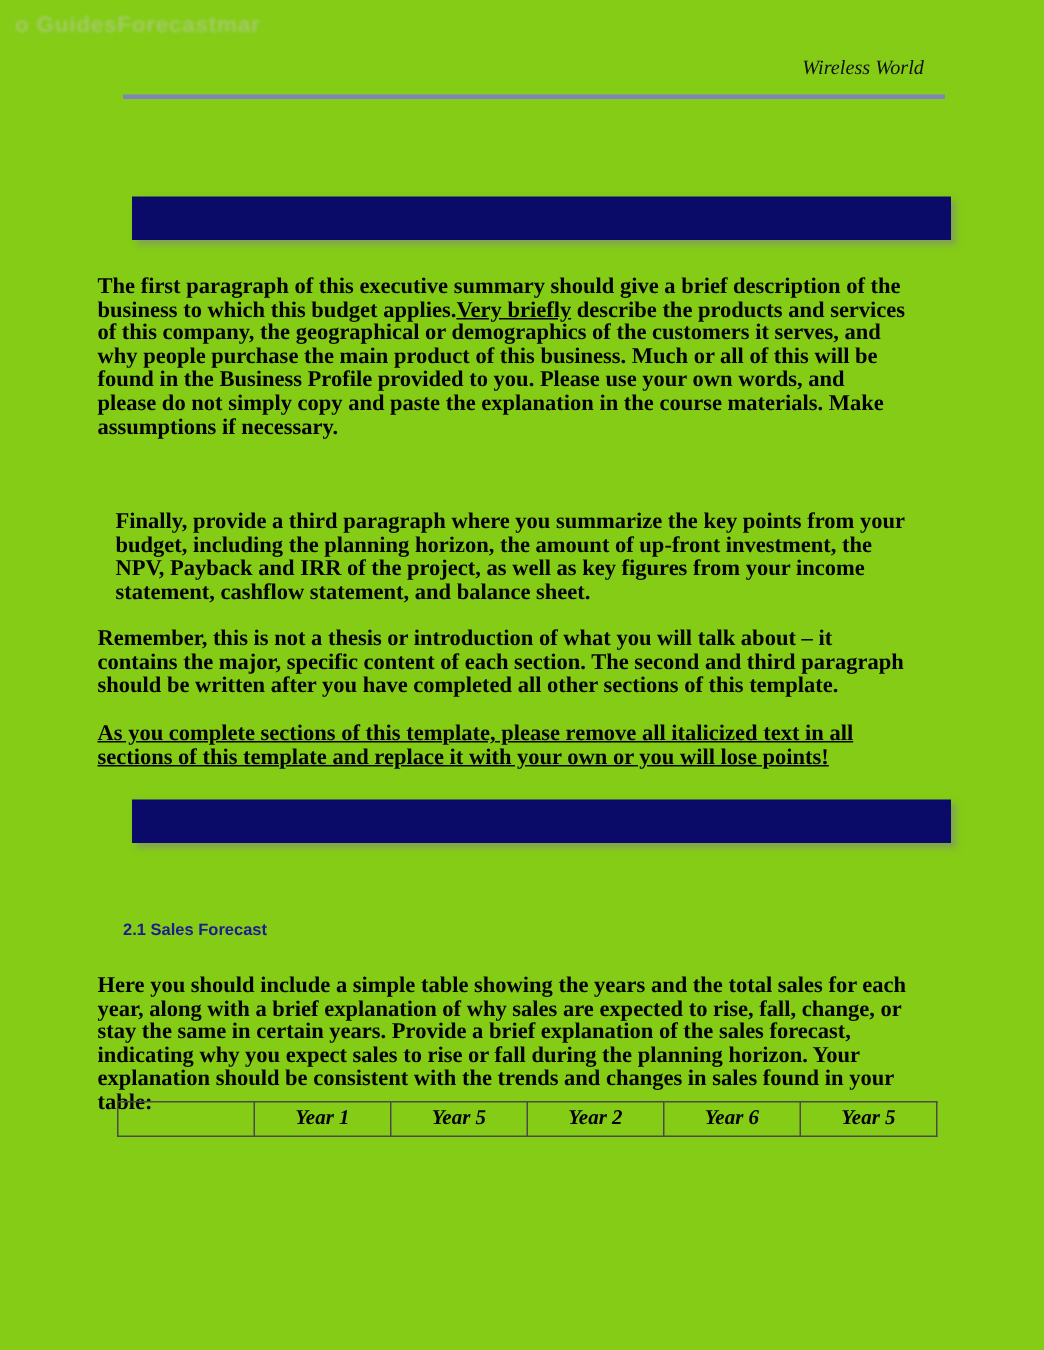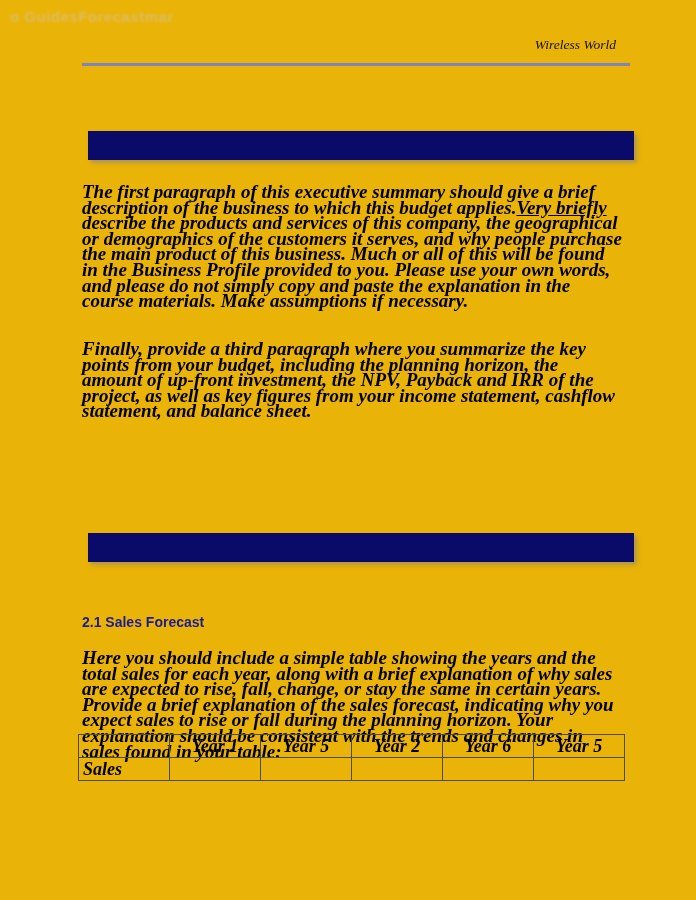--- a/index.html
+++ b/index.html
@@ -1,19 +1,19 @@
 <!DOCTYPE html>
 <html><head>
 <meta charset="utf-8">
 <style>
   html,body { margin:0; padding:0; background:#ffffff; }
   .page {
     position:relative;
     width:696px; height:900px;
-    background:#eab308;
+    background:#84cc16;
     overflow:hidden;
     font-family:"Liberation Serif", serif;
     color:#000;
   }
 
   
   .watermark {
     position:absolute; top:8px; left:10px;
     font-family:"Liberation Sans", sans-serif;
     font-weight:bold; font-size:15px;
@@ -37,44 +37,44 @@
 
   .banner {
     position:absolute; left:88px;
     width:546px; height:29px;
     box-shadow:3px 3px 4px rgba(130,130,130,.55);
   }
   .banner-1 { top:131px; }
   .banner-2 { top:533px; }
 
   .para {
-    position:absolute; left:82px; width:540px;
-    font-weight:bold; font-style:italic;
-    font-size:19px; line-height:15.6px;
+    position:absolute; left:65px; width:540px;
+    font-weight:bold; 
+    font-size:15px; line-height:15.6px;
     color:#000;
   }
   .p1 { top:184px; }
   .p2 { top:293px; }
-  .p3 { top:341px; }
+  .p3 { top:341px;margin-left:12px; }
   .p4 { top:419px; }
   .p5 { top:482px; text-decoration:underline; }
   .intro { top:587px; }
   .p6 { top:650px; }
   .u { text-decoration:underline; }
 
   .section-heading {
     position:absolute; left:82px; top:614px;
     font-family:"Liberation Sans", sans-serif;
-    font-weight:bold; font-size:14px;
+    font-weight:bold; font-size:11px;
   }
 
   .sales-table {
     position:absolute; left:78px; top:734px;
     border-collapse:collapse;
-    font-size:18px;
+    font-size:14px;
   }
   .sales-table td {
     border:1px solid #4a4a4a;
     padding:0 4px;
     height:22px;
     vertical-align:middle;
     font-weight:bold; font-style:italic;
   }
   .sales-table td.hdr { text-align:center; }
   .sales-table td.stub { width:82px; text-align:left; }
@@ -93,43 +93,37 @@
 
   <div class="banner banner-1" style="background: rgb(10, 10, 105);"></div>
 
   <div class="para p1">
     <span>The first paragraph of this executive summary should give a brief description of the business to which this budget applies.</span><span class="u">Very briefly</span><span> describe the products and services of this company, the geographical or demographics of the customers it serves, and why people purchase the main product of this business.  Much or all of this will be found in the Business Profile provided to you.  Please use your own words, and please do not simply copy and paste the explanation in the course materials.  Make assumptions if necessary.</span>
   </div>
 
 
   <div class="para p3">Finally, provide a third paragraph where you summarize the key points from your budget, including the planning horizon, the amount of up-front investment, the NPV, Payback and IRR of the project, as well as key figures from your income statement, cashflow statement, and balance sheet.</div>
 
+  <div class="para p4">Remember, this is not a thesis or introduction of what you will talk about – it contains the major, specific content of each section.  The second and third paragraph should be written after you have completed all other sections of this template.</div>
 
+  <div class="para p5">As you complete sections of this template, please remove all italicized text in all sections of this template and replace it with your own or you will lose points!</div>
 
   <div class="banner banner-2" style="background: rgb(10, 10, 105);"></div>
 
 
   <div class="section-heading" style="color: rgb(28, 28, 142);">2.1 Sales Forecast</div>
 
   <div class="para p6">Here you should include a simple table showing the years and the total sales for each year, along with a brief explanation of why sales are expected to rise, fall, change, or stay the same in certain years.  Provide a brief explanation of the sales forecast, indicating why you expect sales to rise or fall during the planning horizon.   Your explanation should be consistent with the trends and changes in sales found in your table:</div>
 
   <table class="sales-table">
     <tbody>
       <tr>
         <td class="stub hdr"></td>
         <td class="yr hdr">Year 1</td>
         <td class="yr hdr">Year 5</td>
         <td class="yr hdr">Year 2</td>
         <td class="yr hdr">Year 6</td>
         <td class="yr hdr">Year 5</td>
       </tr>
-      <tr>
-        <td class="stub">Sales</td>
-        <td class="yr"></td>
-        <td class="yr"></td>
-        <td class="yr"></td>
-        <td class="yr"></td>
-        <td class="yr"></td>
-      </tr>
     </tbody>
   </table>
 
 </div>
 
 </body></html>

